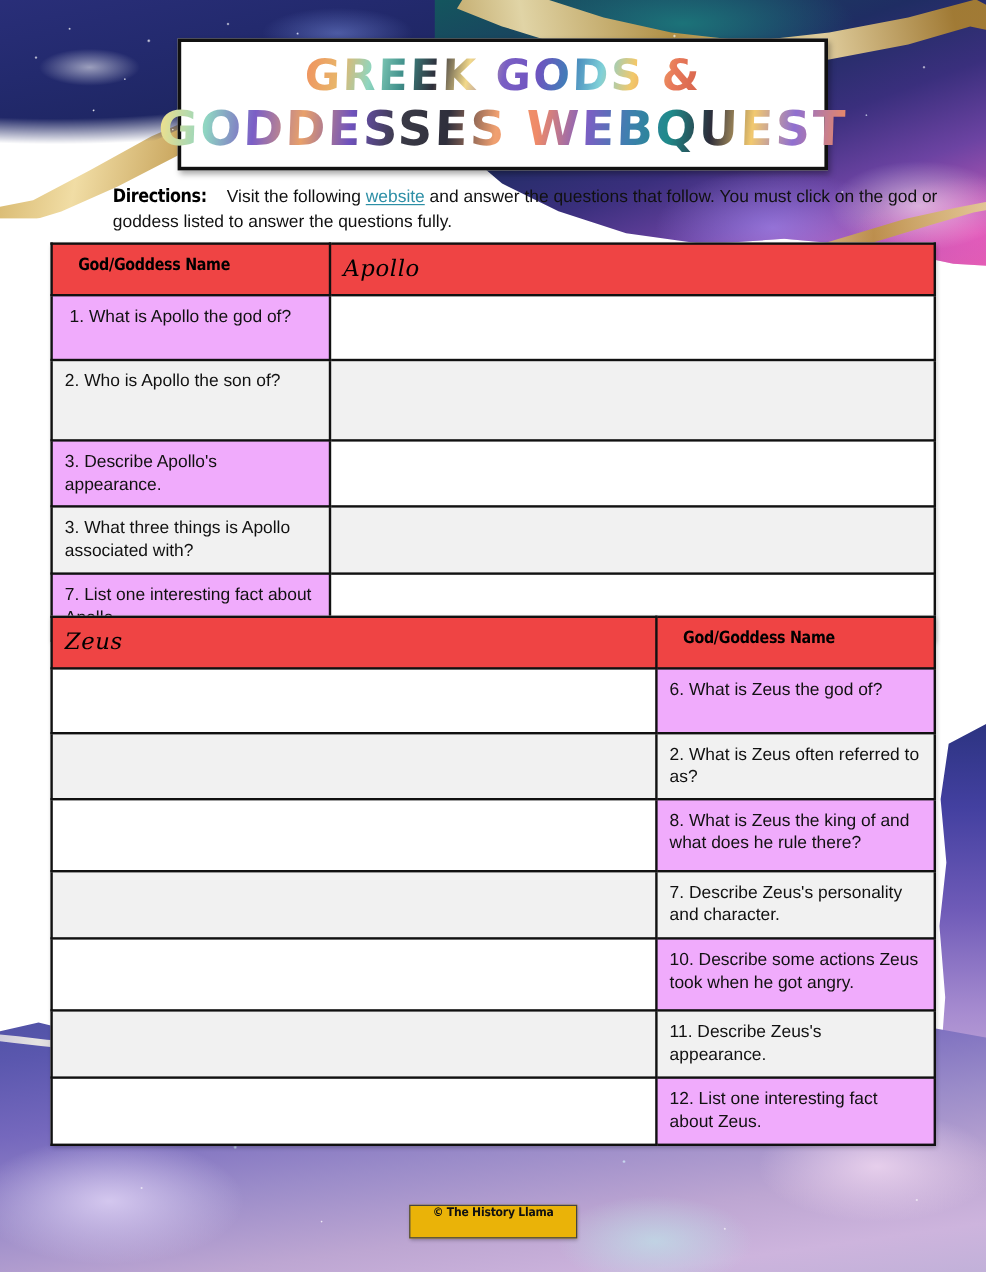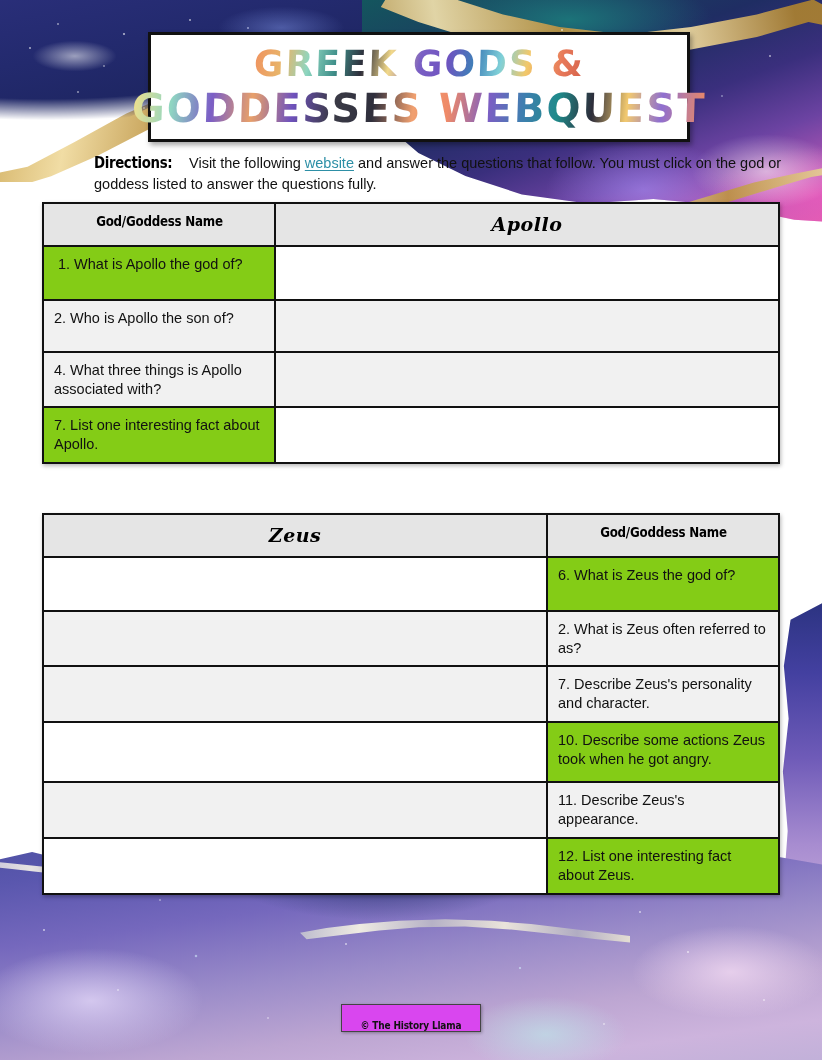--- a/index.html
+++ b/index.html
@@ -266,59 +266,59 @@
   .wq-table td, .wq-table th {
     border: 2.5px solid #111;
     padding: 8px 10px;
     vertical-align: top;
     font-family: "Liberation Sans", sans-serif;
     font-size: 14.5px;
     line-height: 1.3;
     color: #111;
   }
   .hdr-cell {
-    background: #e5e5e5;
-    text-align: center;
+    background: #ef4444;
+    text-align: left;
     vertical-align: middle;
     padding: 9px 10px;
   }
   .hdr-label {
     font-family: "DejaVu Sans", sans-serif;
     font-weight: 700;
     font-size: 14px;
     letter-spacing: -.3px;
     transform: scaleX(.85);
     display: inline-block;
     color: #000;
   }
   .hdr-deity {
     font-family: "DejaVu Serif", serif;
-    font-weight: 700;
+    font-weight: 400;
     font-style: italic;
     font-size: 19px;
     letter-spacing: .5px;
     color: #000;
   }
-  .q-cell { background: #84cc16; }
+  .q-cell { background: #f0abfc; }
   .q-cell.shaded { background: #f1f1f1; }
   .a-cell { background: #fff; }
   .a-cell.shaded { background: #f1f1f1; }
 
   .col-name-narrow { width: 232px; }
   .col-ans-wide    { width: 504px; }
 
   
   #footer-badge {
     position: absolute;
     left: 341px; bottom: 28px;
     width: 140px; height: 28px;
-    background: #d946ef;
+    background: #eab308;
     border: 1.5px solid #444;
     display: flex;
-    align-items: flex-end;
+    align-items: flex-start;
     justify-content: center;
     box-shadow: 1px 1px 3px rgba(0,0,0,.3);
   }
   #footer-text {
     font-family: "DejaVu Sans", sans-serif;
     font-weight: 700;
     font-size: 10px;
     letter-spacing: -.2px;
     transform: scaleX(.9);
     color: #111;
@@ -368,25 +368,29 @@
           </th>
           <th class="hdr-cell">
             <span class="hdr-deity">Apollo</span>
           </th>
         </tr>
         <tr>
           <td class="q-cell" style="height:54px;padding-left:14px;">1. What is Apollo the god of?</td>
           <td class="a-cell"></td>
         </tr>
         <tr>
-          <td class="q-cell shaded" style="height:52px;">2. Who is Apollo the son of?</td>
+          <td class="q-cell shaded" style="height:67px;">2. Who is Apollo the son of?</td>
           <td class="a-cell shaded"></td>
         </tr>
         <tr>
-          <td class="q-cell shaded" style="height:50px;">4. What three things is Apollo associated with?</td>
+          <td class="q-cell" style="height:52px;">3. Describe Apollo's appearance.</td>
+          <td class="a-cell"></td>
+        </tr>
+        <tr>
+          <td class="q-cell shaded" style="height:50px;">3. What three things is Apollo associated with?</td>
           <td class="a-cell shaded"></td>
         </tr>
         <tr>
           <td class="q-cell" style="height:50px;">7. List one interesting fact about Apollo.</td>
           <td class="a-cell"></td>
         </tr>
       </tbody>
     </table>
 
     <table class="wq-table" id="table-zeus">
@@ -405,20 +409,24 @@
         </tr>
         <tr>
           <td class="a-cell" style="height:54px;"></td>
           <td class="q-cell">6. What is Zeus the god of?</td>
         </tr>
         <tr>
           <td class="a-cell shaded" style="height:54px;"></td>
           <td class="q-cell shaded">2. What is Zeus often referred to as?</td>
         </tr>
         <tr>
+          <td class="a-cell" style="height:60px;"></td>
+          <td class="q-cell">8. What is Zeus the king of and what does he rule there?</td>
+        </tr>
+        <tr>
           <td class="a-cell shaded" style="height:54px;"></td>
           <td class="q-cell shaded">7. Describe Zeus's personality and character.</td>
         </tr>
         <tr>
           <td class="a-cell" style="height:60px;"></td>
           <td class="q-cell">10. Describe some actions Zeus took when he got angry.</td>
         </tr>
         <tr>
           <td class="a-cell shaded" style="height:54px;"></td>
           <td class="q-cell shaded">11. Describe Zeus's appearance.</td>

